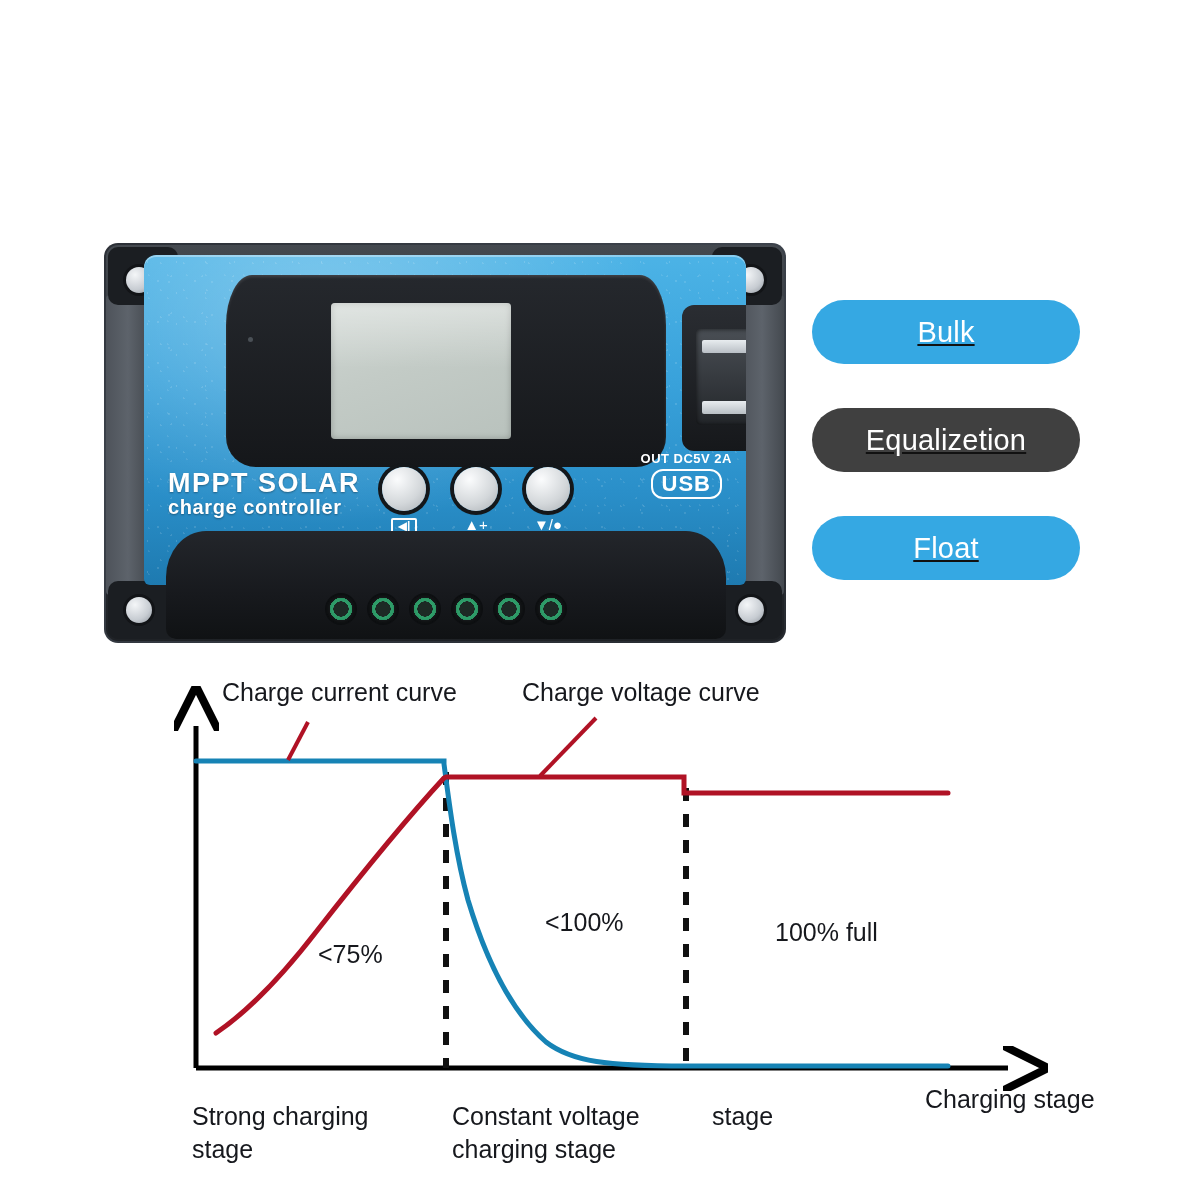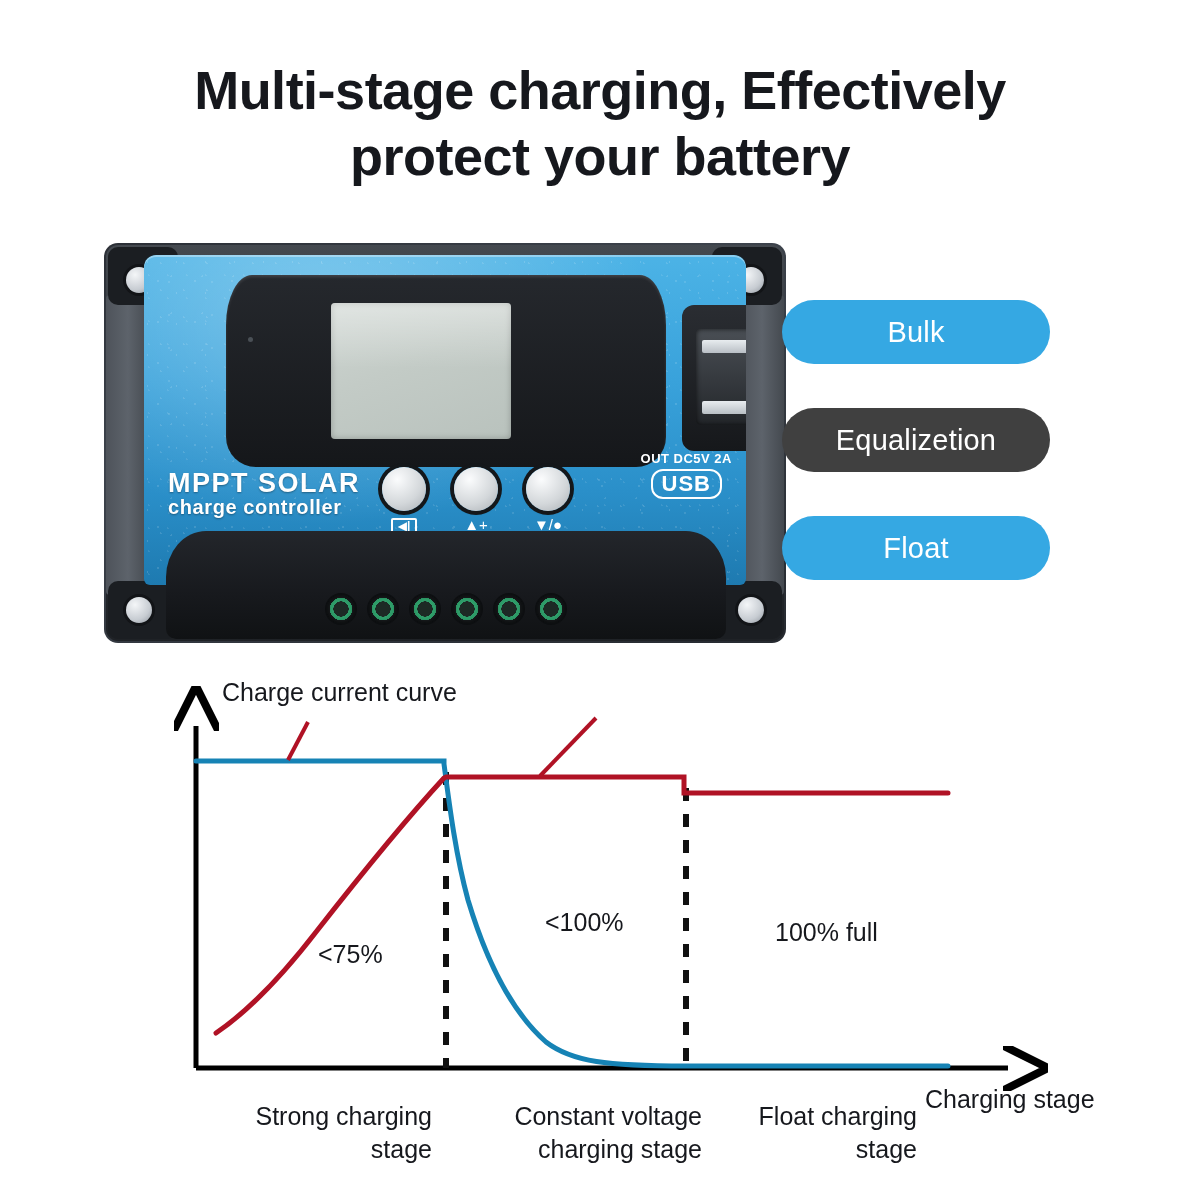--- a/index.html
+++ b/index.html
@@ -131,54 +131,50 @@
     position:absolute;left:62px;bottom:4px;width:560px;height:108px;
     background:linear-gradient(180deg,#23262b 0%,#17191d 60%,#101214 100%);
     border-radius:40px 40px 10px 10px / 46px 46px 10px 10px;
   }
   .leds{position:absolute;left:50%;transform:translateX(-50%);bottom:16px;display:flex;gap:14px;}
   .led{width:28px;height:28px;border-radius:50%;
        background:radial-gradient(circle at 50% 50%,#1d2a25 0 38%,#2f9e6a 39% 56%,#171a1c 57%);
        box-shadow:0 0 0 2px #0d0f11,inset 0 0 4px rgba(0,0,0,.8);}
 
   
-  .pills{position:absolute;left:782px;top:300px;width:270px;}
+  .pills{position:absolute;left:812px;top:300px;width:270px;text-decoration:underline;}
   .pill{
     width:268px;height:64px;border-radius:32px;
     display:flex;align-items:center;justify-content:center;
     color:#fff;font-size:29px;font-weight:500;
     letter-spacing:.2px;margin-bottom:44px;
   }
 
   
   .chart{position:absolute;left:0;top:660px;width:1200px;height:540px;}
   .chart svg{position:absolute;left:0;top:0;}
   .lbl{position:absolute;font-size:25px;color:#16181d;line-height:1.18;white-space:nowrap;}
   .axis-y-label{position:absolute;left:74px;top:52px;width:120px;text-align:right;
                 font-size:25px;line-height:1.28;color:#16181d;}
   .lbl-current{left:222px;top:18px;}
   .lbl-voltagecurve{left:522px;top:18px;}
   .lbl-75{left:318px;top:280px;}
   .lbl-100{left:545px;top:248px;}
   .lbl-full{left:775px;top:258px;}
   .lbl-time{left:925px;top:425px;}
-  .stage{position:absolute;font-size:25px;text-align:right;line-height:1.3;color:#16181d;}
+  .stage{position:absolute;font-size:25px;text-align:left;line-height:1.3;color:#16181d;}
   .stage.s1{left:192px;top:440px;width:240px;}
   .stage.s2{left:452px;top:440px;width:250px;}
   .stage.s3{left:712px;top:440px;width:205px;}
 </style>
 </head>
 <body>
 
 <div class="page">
 
-  <div class="title-block">
-    <span class="title-line">Multi-stage charging, Effectively</span>
-    <span class="title-line">protect your battery</span>
-  </div>
 
   <div class="product">
     <div class="pc-shell">
       <div class="pc-shell-inner"></div>
 
       <div class="rail left"></div>
       <div class="rail right"></div>
 
       <div class="tab tl">
         <div class="hole"></div>
@@ -283,34 +279,34 @@
                C250,350 282,316 316,272
                C352,226 396,170 444,118
                L446,117 L684,117 L684,133 L948,133" fill="none" stroke="#b01225" stroke-width="5" stroke-linecap="round"></path>
 
       <line x1="288" y1="100" x2="308" y2="62" stroke="#b01225" stroke-width="4"></line>
       <line x1="540" y1="116" x2="596" y2="58" stroke="#b01225" stroke-width="4"></line>
     </svg>
 
 
     <div class="lbl lbl-current">Charge current curve</div>
+    <div class="lbl lbl-voltagecurve">Charge voltage curve</div>
 
     <div class="lbl lbl-75">&lt;75%</div>
     <div class="lbl lbl-100">&lt;100%</div>
     <div class="lbl lbl-full">100% full</div>
 
     <div class="lbl lbl-time">Charging stage</div>
 
     <div class="stage s1">
       <div>Strong charging</div>
       <div>stage</div>
     </div>
     <div class="stage s2">
       <div>Constant voltage</div>
       <div>charging stage</div>
     </div>
     <div class="stage s3">
-      <div>Float charging</div>
       <div>stage</div>
     </div>
   </div>
 
 </div>
 
 </body></html>

